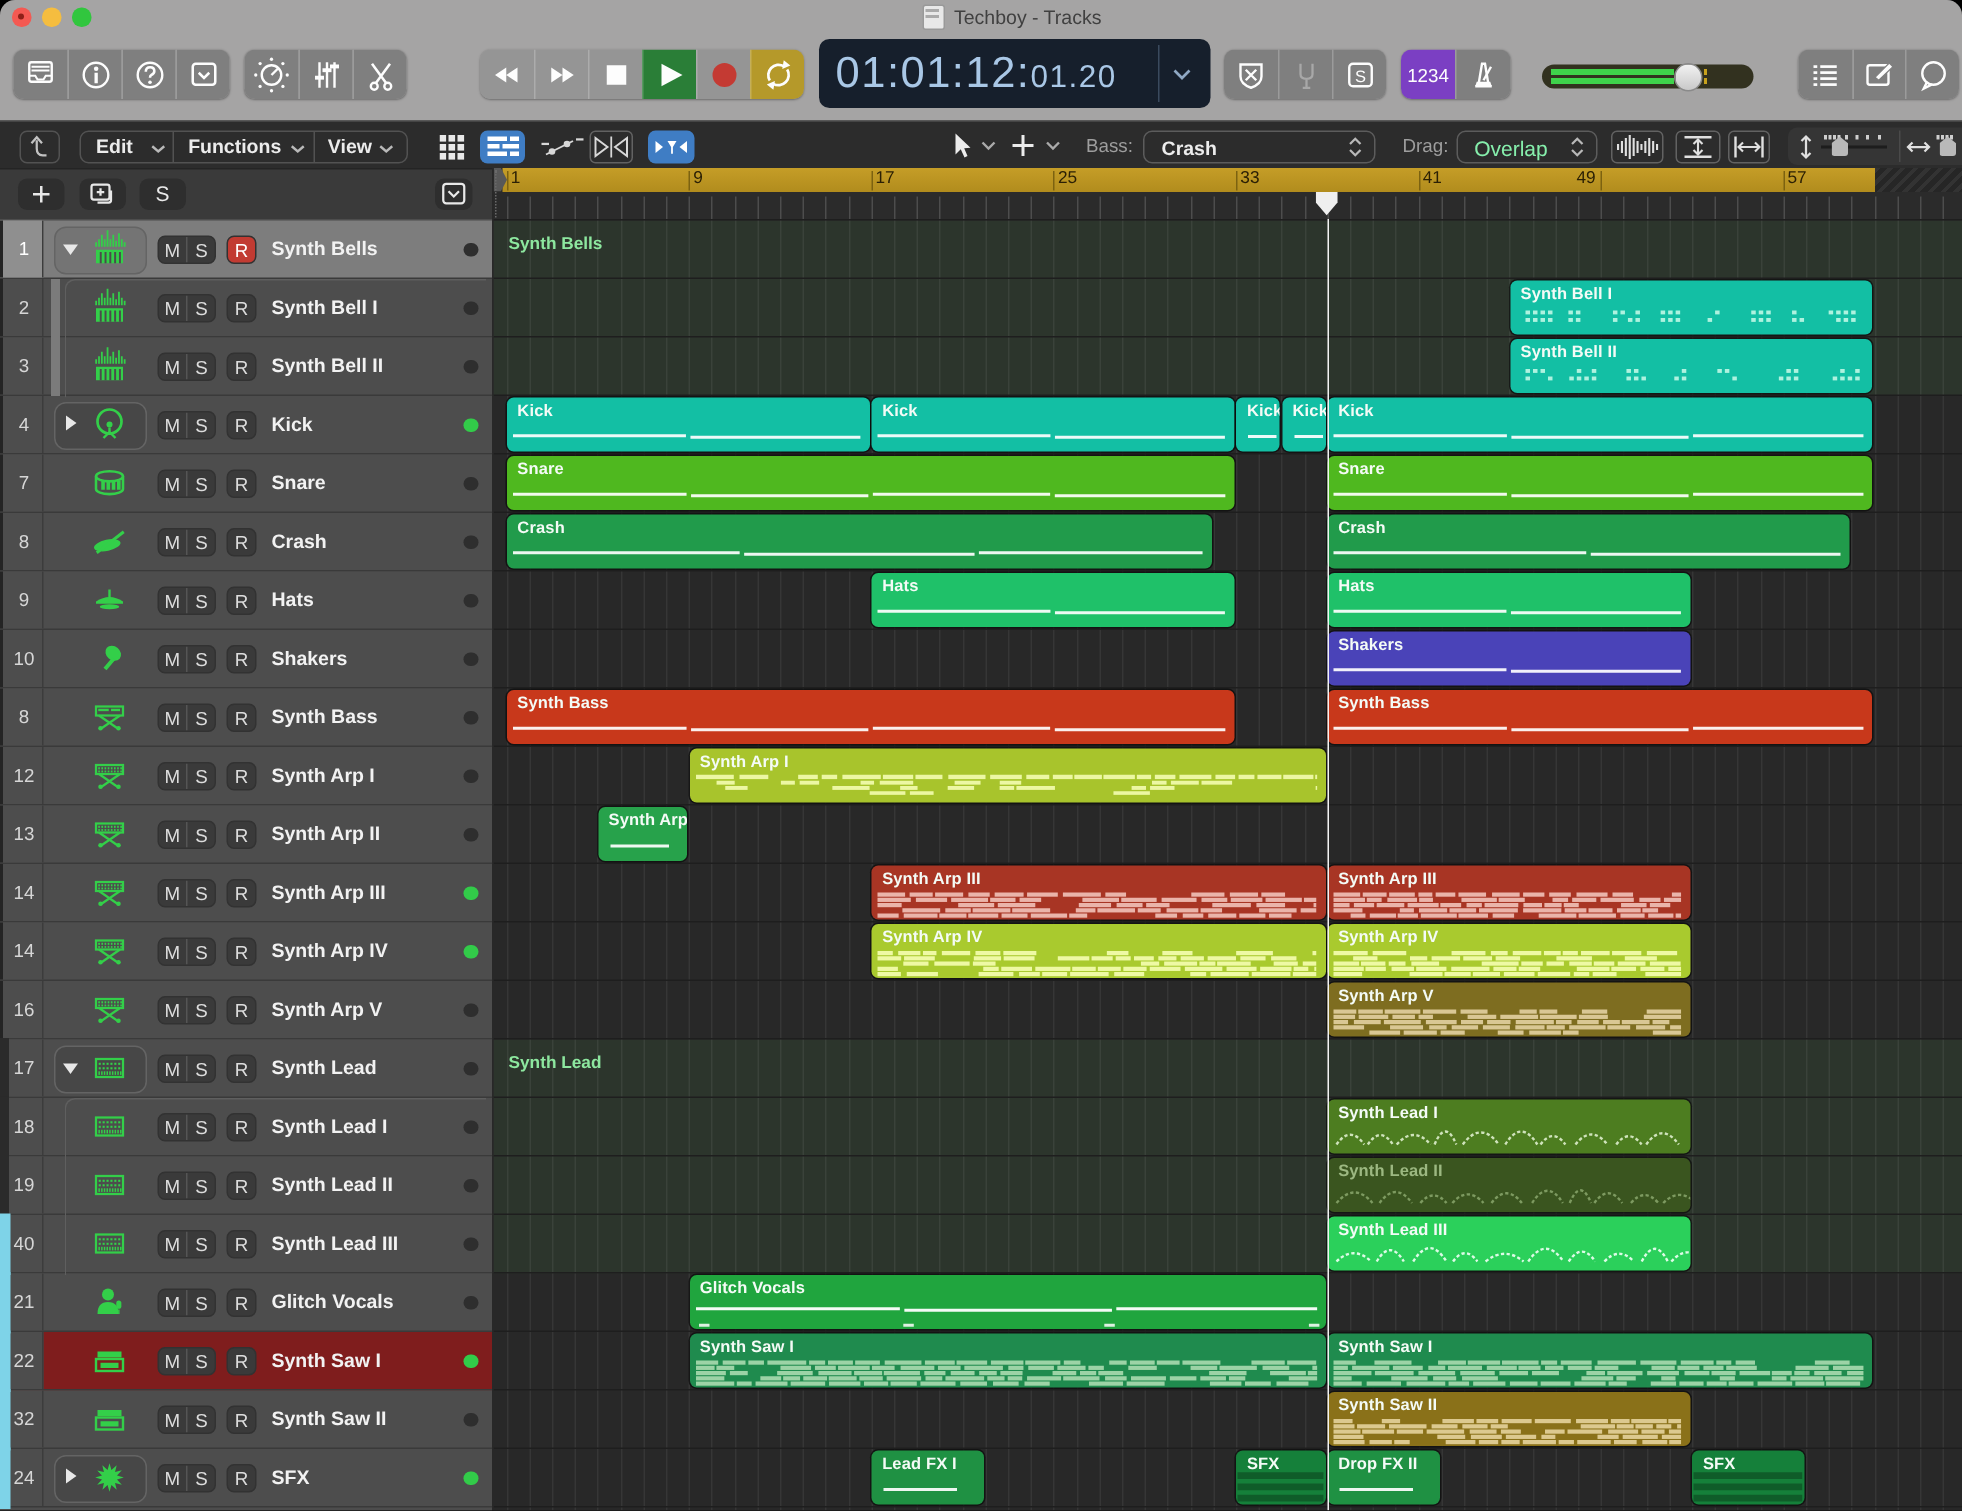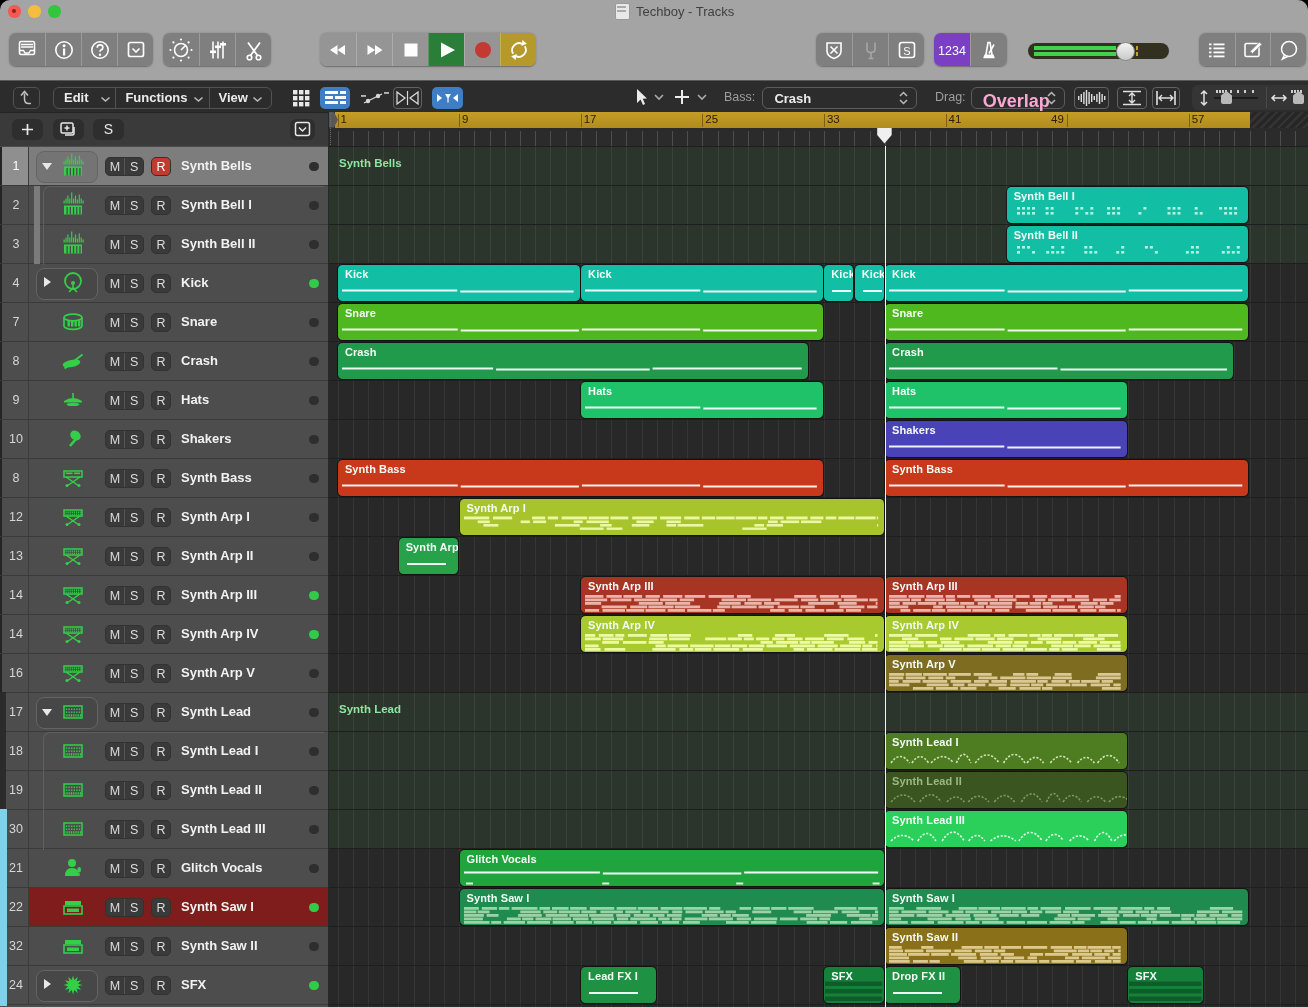--- a/index.html
+++ b/index.html
@@ -128,20 +128,27 @@
           </svg>
         </div>
         <div style="width:36px;height:100%;background:#b5992a;border-left:1px solid rgba(255,255,255,0.22);position:relative;box-sizing:border-box">
           <svg viewBox="0 0 36 33" width="36" height="33" style="position:absolute;left:50%;top:50%;transform:translate(-50%,-50%)">
             <path d="M12.2 20.2 a6.9 6.9 0 0 1 9.3 -9.6" fill="none" stroke="#fdfdfd" stroke-width="1.8"></path>
             <path d="M23.8 12.8 a6.9 6.9 0 0 1 -9.3 9.6" fill="none" stroke="#fdfdfd" stroke-width="1.8"></path>
             <path d="M21.5 6.6 l4.4 3.6 l-5.4 2.3 Z" fill="#fdfdfd"></path>
             <path d="M14.6 26.4 l-4.4 -3.6 l5.4 -2.3 Z" fill="#fdfdfd"></path>
           </svg>
         </div>
+      </div>
+      <div style="position:absolute;left:546px;top:26px;width:261px;height:46px;background:#161f2c;border-radius:7px;">
+        <div style="position:absolute;left:11px;top:7px;font-size:29px;color:#a9c7e6;letter-spacing:1px">01:01:12:<span style="font-size:21px">01.20</span></div>
+        <div style="position:absolute;right:34px;top:4px;bottom:4px;width:1px;background:#3a4a5e"></div>
+        <svg width="12" height="8" style="position:absolute;right:13px;top:20px">
+          <path d="M1 1 L6 6 L11 1" stroke="#8fa8c4" stroke-width="1.8" fill="none"></path>
+        </svg>
       </div>
       <div style="position:absolute;left:816px;top:33px;width:108px;height:33px;border-radius:7px;overflow:hidden;display:flex;box-shadow:0 0.5px 1.5px rgba(0,0,0,0.35)">
         <div style="width:36px;height:100%;background:#7f7f7f;position:relative;box-sizing:border-box">
           <svg viewBox="0 0 36 33" width="36" height="33" style="position:absolute;left:50%;top:50%;transform:translate(-50%,-50%)">
             <path d="M11 9.5 h14 v8 q0 5-7 7.5 q-7-2.5-7-7.5 Z" fill="none" stroke="#fdfdfd" stroke-width="1.6"></path>
             <path d="M14.5 13 l7 7 M21.5 13 l-7 7" stroke="#fdfdfd" stroke-width="1.6"></path>
           </svg>
         </div>
         <div style="width:36px;height:100%;background:#7f7f7f;border-left:1px solid rgba(255,255,255,0.22);position:relative;box-sizing:border-box">
           <svg viewBox="0 0 36 33" width="36" height="33" style="position:absolute;left:50%;top:50%;transform:translate(-50%,-50%)">
@@ -272,21 +279,21 @@
       </svg>
       <div class="glab" style="left:724px">Bass:</div>
       <div style="position:absolute;left:762.4px;top:5.5px;width:154.3px;height:22px;border:1px solid #5c5c5c;border-radius:6px;box-sizing:border-box">
         <span style="position:absolute;left:11px;top:3px;font-size:13px;color:#ececec;font-weight:bold">Crash</span>
         <svg width="9" height="14" style="position:absolute;right:8px;top:3.5px">
           <path d="M1 5 L4.5 1.5 L8 5 M1 9 L4.5 12.5 L8 9" stroke="#b9b9b9" stroke-width="1.5" fill="none"></path>
         </svg>
       </div>
       <div class="glab" style="left:935px">Drag:</div>
       <div style="position:absolute;left:970.8px;top:5.5px;width:94.7px;height:22px;border:1px solid #5c5c5c;border-radius:6px;box-sizing:border-box">
-        <span style="position:absolute;left:11px;top:3px;font-size:18px;color:#f9a8d4;font-weight:bold">Overlap</span>
+        <span style="position:absolute;left:11px;top:3px;font-size:14px;color:#86efac;font-weight:normal">Overlap</span>
         <svg width="9" height="14" style="position:absolute;right:8px;top:3.5px">
           <path d="M1 5 L4.5 1.5 L8 5 M1 9 L4.5 12.5 L8 9" stroke="#b9b9b9" stroke-width="1.5" fill="none"></path>
         </svg>
       </div>
       <div style="position:absolute;left:1073.6px;top:5.5px;width:35px;height:22px;border:1px solid #626262;border-radius:4px;box-sizing:border-box"><svg width="33" height="20">
           <rect x="3.0" y="8.0" width="1.4" height="4" fill="#e0e0e0"></rect>
           <rect x="5.6" y="6.0" width="1.4" height="8" fill="#e0e0e0"></rect>
           <rect x="8.2" y="4.0" width="1.4" height="12" fill="#e0e0e0"></rect>
           <rect x="10.8" y="2.0" width="1.4" height="16" fill="#e0e0e0"></rect>
           <rect x="13.4" y="4.0" width="1.4" height="12" fill="#e0e0e0"></rect>
@@ -1859,21 +1866,21 @@
           <div class="msh">M</div>
           <div class="msh" style="border-left:1px solid #555">S</div>
         </div>
         <div class="rb">R</div>
         <div class="tname">Synth Lead II</div>
         <div style="position:absolute;left:309px;top:15px;width:9.5px;height:9.5px;border-radius:50%;background:#2e2e2e"></div>
       </div>
       <div class="trow" style="top:663.6px;background:#4d4d4d">
         <div style="position:absolute;left:0;top:0;width:28px;height:100%;background:#4d4d4d;border-right:1px solid #3c3c3c;"></div>
         <div style="position:absolute;left:0;top:-1px;width:7px;height:41px;background:#7ed3e8;z-index:4"></div>
-        <div style="position:absolute;left:0;top:0;width:28px;line-height:39px;text-align:center;font-size:12.5px;color:#d6d6d6;padding-left:4px;box-sizing:border-box">30</div>
+        <div style="position:absolute;left:0;top:0;width:28px;line-height:39px;text-align:center;font-size:12.5px;color:#d6d6d6;padding-left:4px;box-sizing:border-box">40</div>
         <div style="position:absolute;left:59px;top:5.5px;width:28px;height:28px">
           <svg width="28" height="28" viewBox="0 0 28 28" style="position:absolute;left:0;top:0">
             <rect x="5" y="8" width="18" height="12" fill="none" stroke="#33cf49" stroke-width="1.5"></rect>
             <rect x="6.8" y="10.5" width="1.4" height="1.4" fill="#33cf49"></rect>
             <rect x="9.4" y="10.5" width="1.4" height="1.4" fill="#33cf49"></rect>
             <rect x="12.0" y="10.5" width="1.4" height="1.4" fill="#33cf49"></rect>
             <rect x="14.6" y="10.5" width="1.4" height="1.4" fill="#33cf49"></rect>
             <rect x="17.2" y="10.5" width="1.4" height="1.4" fill="#33cf49"></rect>
             <rect x="19.8" y="10.5" width="1.4" height="1.4" fill="#33cf49"></rect>
             <rect x="6.8" y="13.5" width="1.4" height="1.4" fill="#33cf49"></rect>

